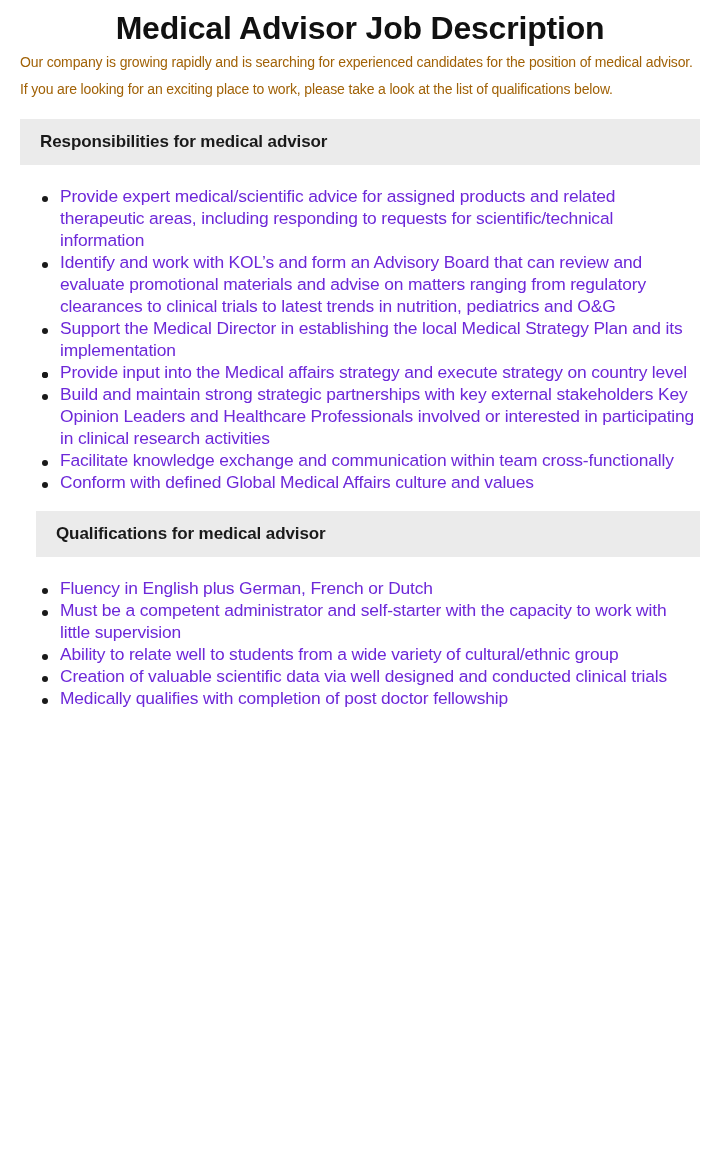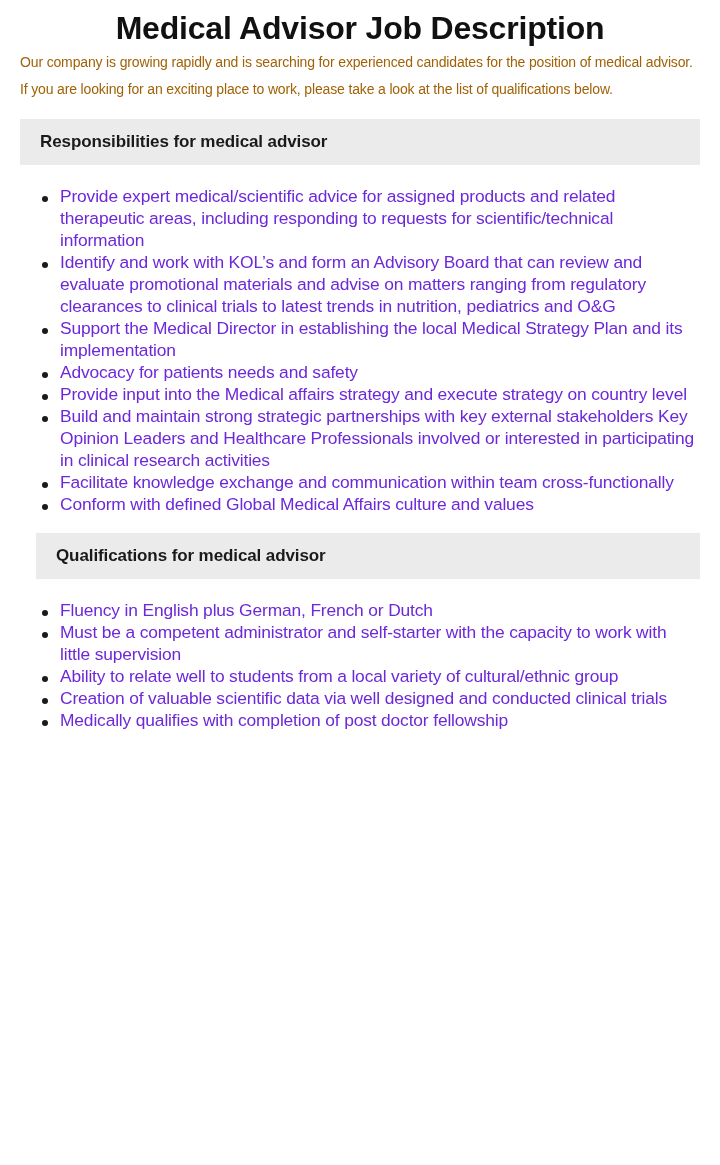--- a/index.html
+++ b/index.html
@@ -74,30 +74,30 @@
 <p class="intro">Our company is growing rapidly and is searching for experienced candidates for the position of medical advisor. If you are looking for an exciting place to work, please take a look at the list of qualifications below.</p>
 
 <div class="section-header section-resp">
   <span>Responsibilities for medical advisor</span>
 </div>
 
 <ul class="bullets">
   <li><span class="bullet-dot"></span><span>Provide expert medical/scientific advice for assigned products and related therapeutic areas, including responding to requests for scientific/technical information</span></li>
   <li><span class="bullet-dot"></span><span>Identify and work with KOL’s and form an Advisory Board that can review and evaluate promotional materials and advise on matters ranging from regulatory clearances to clinical trials to latest trends in nutrition, pediatrics and O&amp;G</span></li>
   <li><span class="bullet-dot"></span><span>Support the Medical Director in establishing the local Medical Strategy Plan and its implementation</span></li>
-  <li><span class="bullet-dot"></span><span>Advocacy for patients needs and safety</span></li>
+  <li><span class="bullet-dot"></span></li>
   <li><span class="bullet-dot"></span><span>Provide input into the Medical affairs strategy and execute strategy on country level</span></li>
   <li><span class="bullet-dot"></span><span>Build and maintain strong strategic partnerships with key external stakeholders Key Opinion Leaders and Healthcare Professionals involved or interested in participating in clinical research activities</span></li>
   <li><span class="bullet-dot"></span><span>Facilitate knowledge exchange and communication within team cross-functionally</span></li>
   <li><span class="bullet-dot"></span><span>Conform with defined Global Medical Affairs culture and values</span></li>
 </ul>
 
 <div class="section-header section-qual">
   <span>Qualifications for medical advisor</span>
 </div>
 
 <ul class="bullets">
   <li><span class="bullet-dot"></span><span>Fluency in English plus German, French or Dutch</span></li>
   <li><span class="bullet-dot"></span><span>Must be a competent administrator and self-starter with the capacity to work with little supervision</span></li>
-  <li><span class="bullet-dot"></span><span>Ability to relate well to students from a local variety of cultural/ethnic group</span></li>
+  <li><span class="bullet-dot"></span><span>Ability to relate well to students from a wide variety of cultural/ethnic group</span></li>
   <li><span class="bullet-dot"></span><span>Creation of valuable scientific data via well designed and conducted clinical trials</span></li>
   <li><span class="bullet-dot"></span><span>Medically qualifies with completion of post doctor fellowship</span></li>
 </ul>
 
 </body></html>

